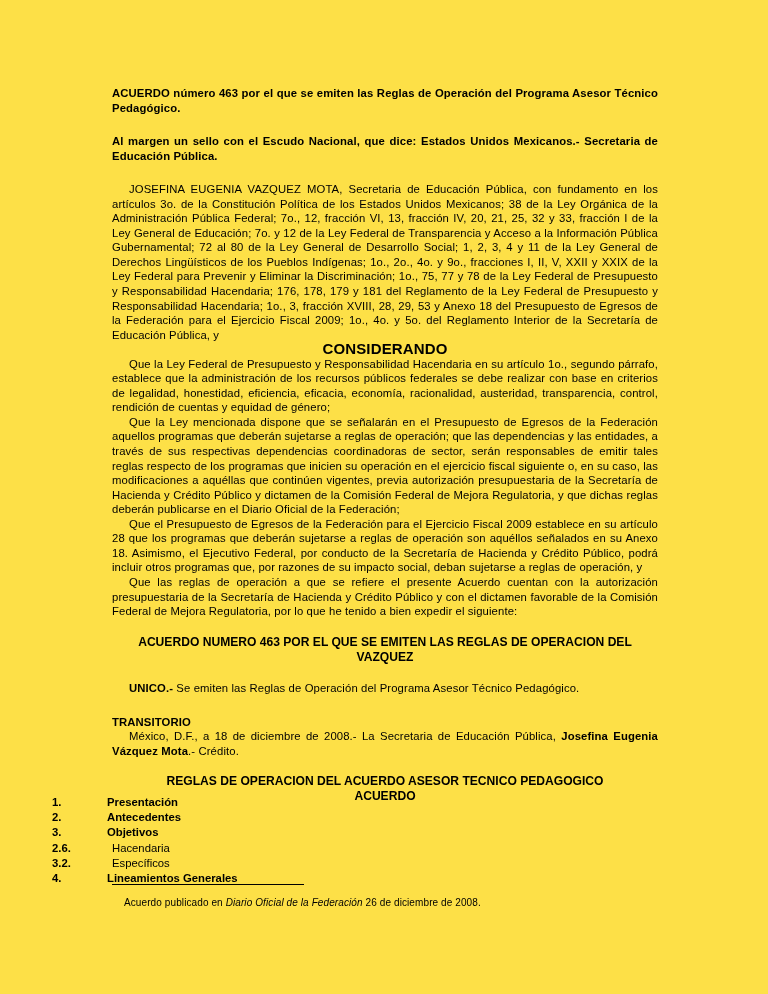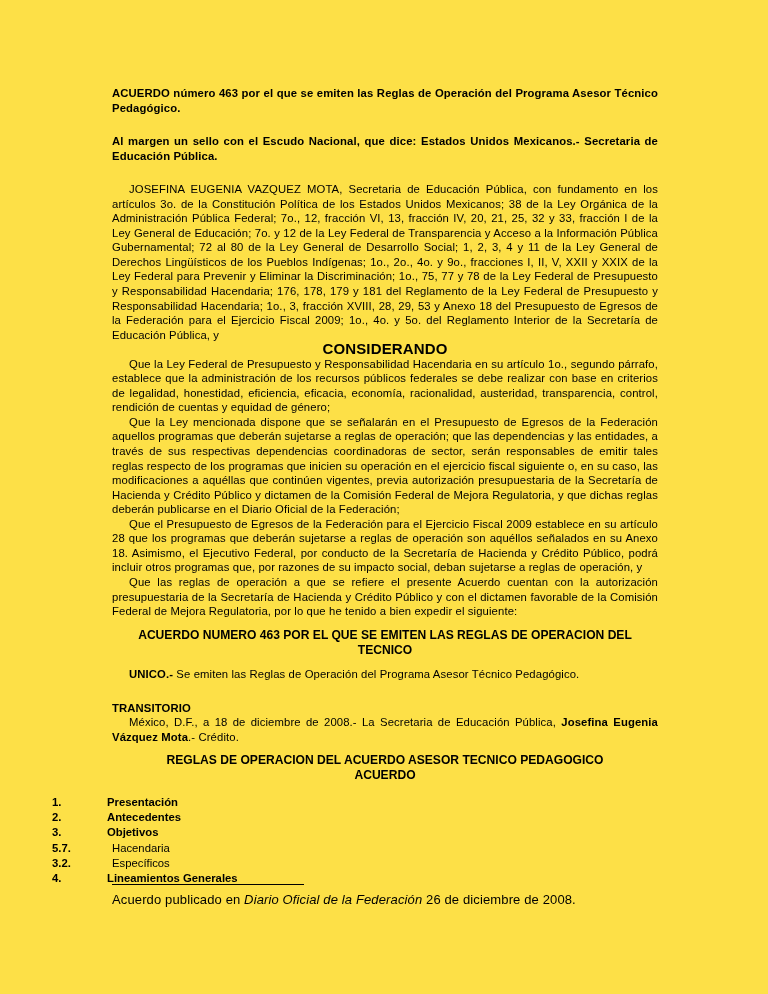--- a/index.html
+++ b/index.html
@@ -60,21 +60,21 @@
     font-size: 15px;
     line-height: 14.55px;
     margin: 0;
   }
 
   .heading-block {
     text-align: center;
     font-weight: bold;
     font-size: 12.1px;
     line-height: 15.2px;
-    margin: 9px;
+    margin: 16px;
   }
 
   b, strong { font-weight: bold; }
 
   
   .index {
     position: absolute;
     left: 52px;
     top: 795px;
     width: 600px;
@@ -105,23 +105,23 @@
     top: 884px;
     width: 546px;
   }
   .footnote-rule {
     width: 192px;
     height: 0;
     border-top: 1px solid #000000;
     margin: 0 0 9px 0;
   }
   .footnote-text {
-    font-size: 13px;
+    font-size: 10px;
     line-height: 12px;
-    margin: 0;
+    margin: 12px;
   }
   .footnote-text i { font-style: italic; }
 </style>
 </head>
 <body>
 
 <div class="page">
 
   <div class="content">
 
@@ -136,21 +136,21 @@
     <p class="indent">Que la Ley Federal de Presupuesto y Responsabilidad Hacendaria en su artículo 1o., segundo párrafo, establece que la administración de los recursos públicos federales se debe realizar con base en criterios de legalidad, honestidad, eficiencia, eficacia, economía, racionalidad, austeridad, transparencia, control, rendición de cuentas y equidad de género;</p>
 
     <p class="indent">Que la Ley mencionada dispone que se señalarán en el Presupuesto de Egresos de la Federación aquellos programas que deberán sujetarse a reglas de operación; que las dependencias y las entidades, a través de sus respectivas dependencias coordinadoras de sector, serán responsables de emitir tales reglas respecto de los programas que inicien su operación en el ejercicio fiscal siguiente o, en su caso, las modificaciones a aquéllas que continúen vigentes, previa autorización presupuestaria de la Secretaría de Hacienda y Crédito Público y dictamen de la Comisión Federal de Mejora Regulatoria, y que dichas reglas deberán publicarse en el Diario Oficial de la Federación;</p>
 
     <p class="indent">Que el Presupuesto de Egresos de la Federación para el Ejercicio Fiscal 2009 establece en su artículo 28 que los programas que deberán sujetarse a reglas de operación son aquéllos señalados en su Anexo 18. Asimismo, el Ejecutivo Federal, por conducto de la Secretaría de Hacienda y Crédito Público, podrá incluir otros programas que, por razones de su impacto social, deban sujetarse a reglas de operación, y</p>
 
     <p class="indent">Que las reglas de operación a que se refiere el presente Acuerdo cuentan con la autorización presupuestaria de la Secretaría de Hacienda y Crédito Público y con el dictamen favorable de la Comisión Federal de Mejora Regulatoria, por lo que he tenido a bien expedir el siguiente:</p>
 
     <div class="heading-block">
       <div>ACUERDO NUMERO 463 POR EL QUE SE EMITEN LAS REGLAS DE OPERACION DEL</div>
-      <div>TECNICO</div>
+      <div>VAZQUEZ</div>
     </div>
 
     <p class="indent"><b>UNICO.-</b><span> Se emiten las Reglas de Operación del Programa Asesor Técnico Pedagógico.</span></p>
 
     <p class="bold gap">TRANSITORIO</p>
 
 
     <p class="indent"><span>México, D.F., a 18 de diciembre de 2008.- La Secretaria de Educación Pública, </span><b>Josefina Eugenia Vázquez Mota</b><span>.- Crédito.</span></p>
 
     <div class="heading-block">
@@ -171,21 +171,21 @@
       <span class="index-num">2.</span>
       <span class="index-label">Antecedentes</span>
     </div>
 
     <div class="index-row">
       <span class="index-num">3.</span>
       <span class="index-label">Objetivos</span>
     </div>
 
     <div class="index-row sub">
-      <span class="index-num">5.7.</span>
+      <span class="index-num">2.6.</span>
       <span class="index-label">Hacendaria</span>
     </div>
 
     <div class="index-row sub">
       <span class="index-num">3.2.</span>
       <span class="index-label">Específicos</span>
     </div>
 
     <div class="index-row">
       <span class="index-num">4.</span>

